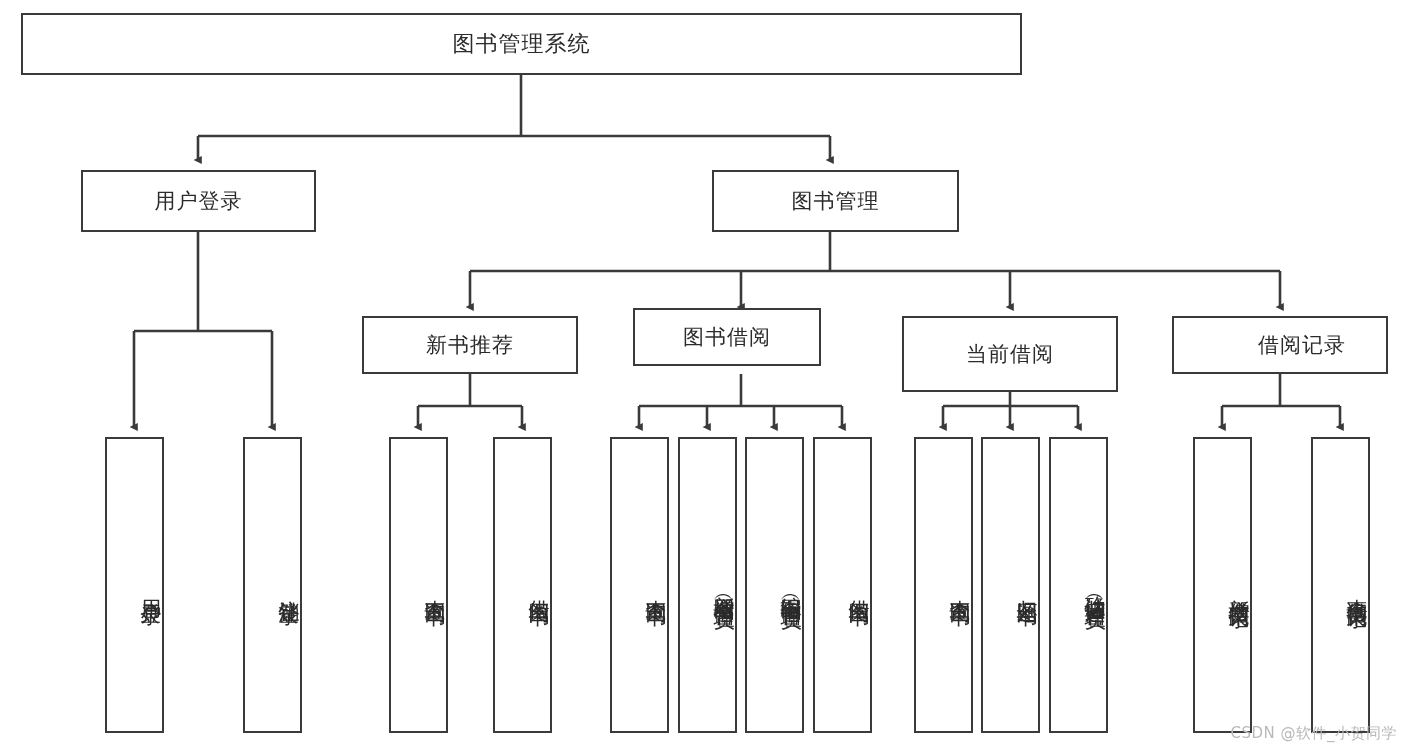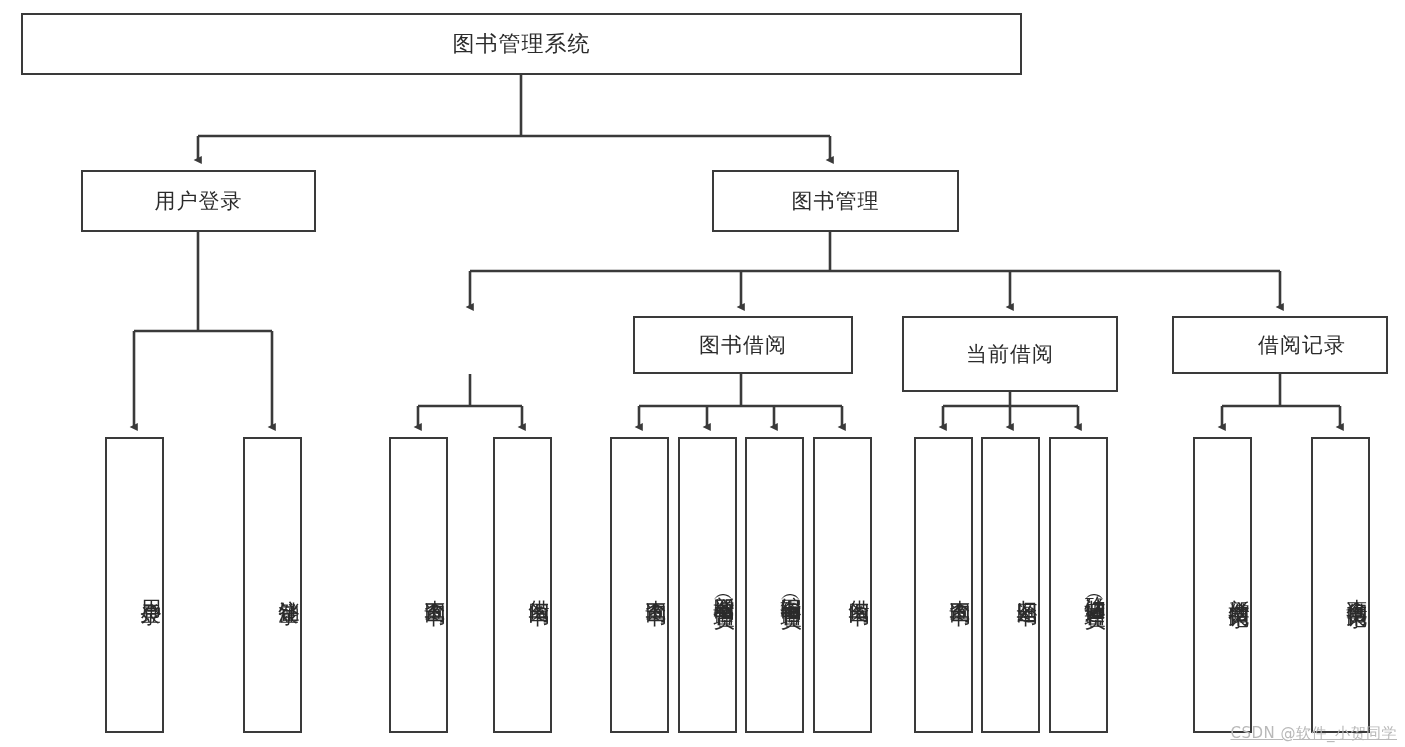--- a/index.html
+++ b/index.html
@@ -64,21 +64,20 @@
   }
   .watermark {
     position: absolute;
     right: 8px;
     bottom: 4px;
     font-size: 15px;
     color: #b9b9b9;
     letter-spacing: 0.5px;
     white-space: nowrap;
     pointer-events: none;
-    text-decoration: underline;
   }
 </style>
 </head>
 <body>
 
 <div id="diagram-root">
 
   <svg class="diagram-canvas" viewBox="0 0 1405 747">
     <defs>
       <marker id="arrowhead" markerWidth="9" markerHeight="9" refX="4.5" refY="4.2" orient="auto" markerUnits="userSpaceOnUse">
@@ -133,21 +132,24 @@
     <span class="node-label">图书管理系统</span>
   </div>
 
   <div class="node-box horizontal" style="left:81px; top:170px; width:235px; height:62px;">
     <span class="node-label">用户登录</span>
   </div>
   <div class="node-box horizontal" style="left:712px; top:170px; width:247px; height:62px;">
     <span class="node-label">图书管理</span>
   </div>
 
-  <div class="node-box horizontal" style="left:633px; top:316px; width:220px; height:58px;">
+  <div class="node-box horizontal" style="left:362px; top:316px; width:216px; height:58px;">
+    <span class="node-label">新书推荐</span>
+  </div>
+  <div class="node-box horizontal" style="left:633px; top:308px; width:188px; height:58px;">
     <span class="node-label">图书借阅</span>
   </div>
   <div class="node-box horizontal" style="left:902px; top:316px; width:216px; height:76px;">
     <span class="node-label">当前借阅</span>
   </div>
   <div class="node-box horizontal" style="left:1172px; top:316px; width:216px; height:58px;padding-left:44px;">
     <span class="node-label">借阅记录</span>
   </div>
 
   <div class="node-box vertical" style="left:105px; top:437px; width:59px; height:296px;">

